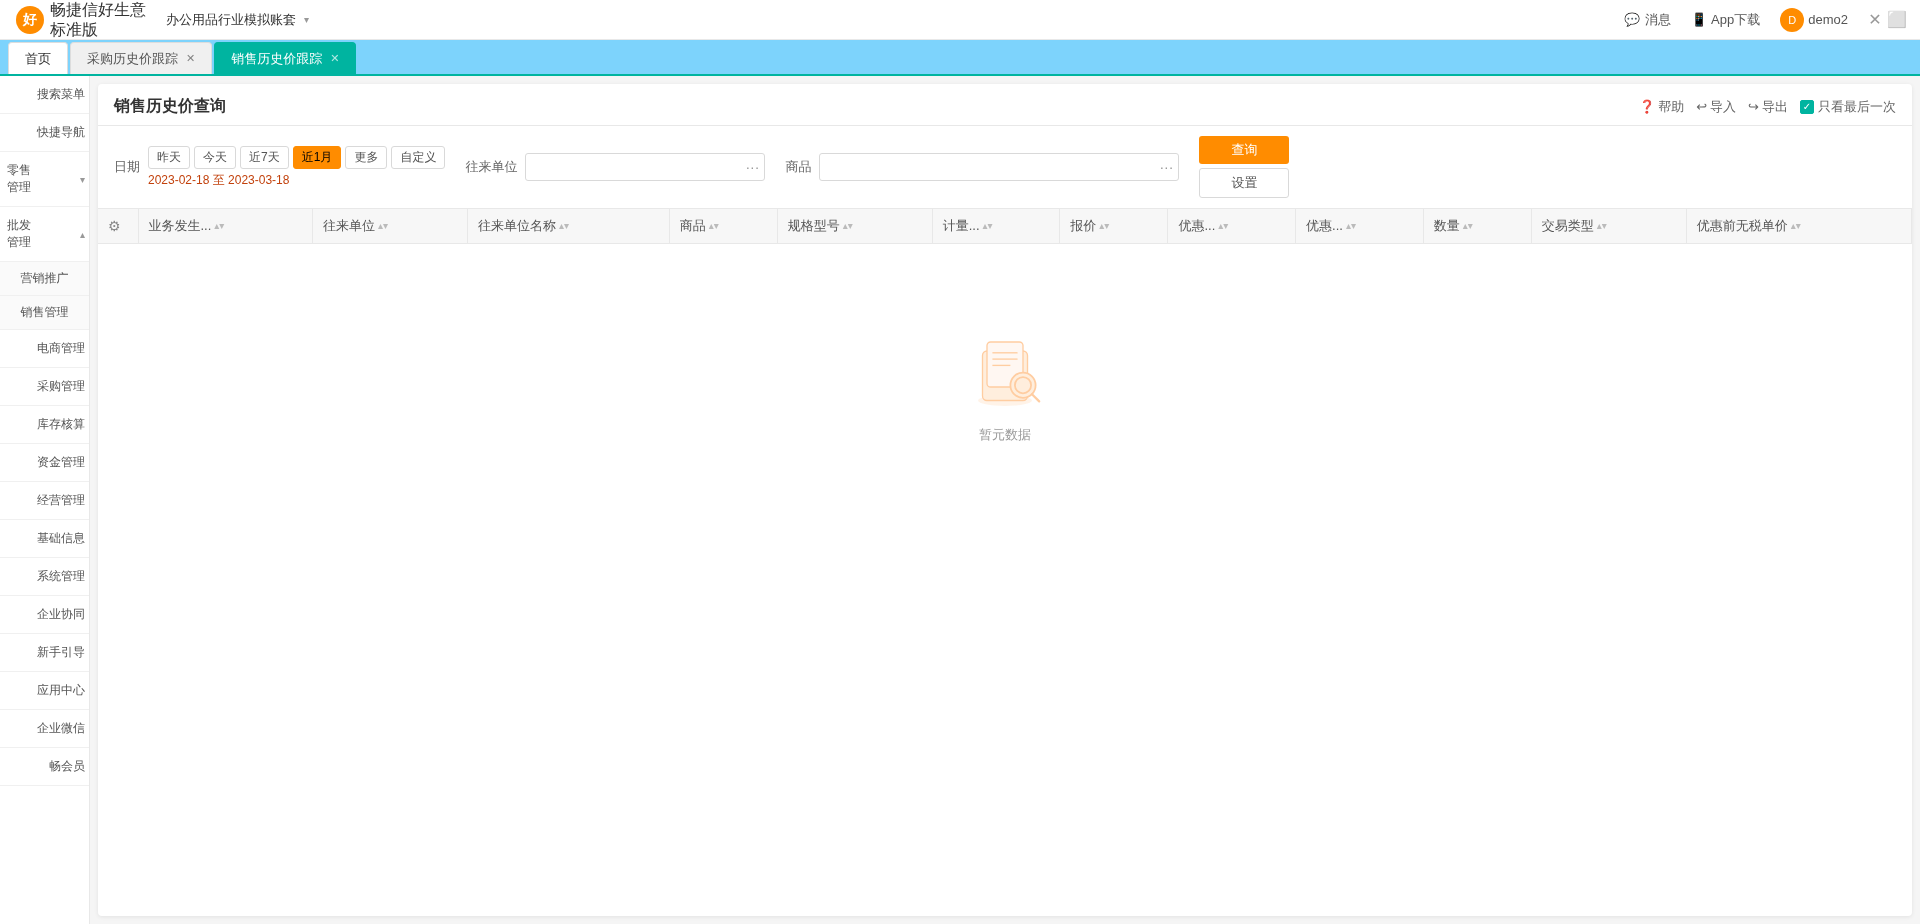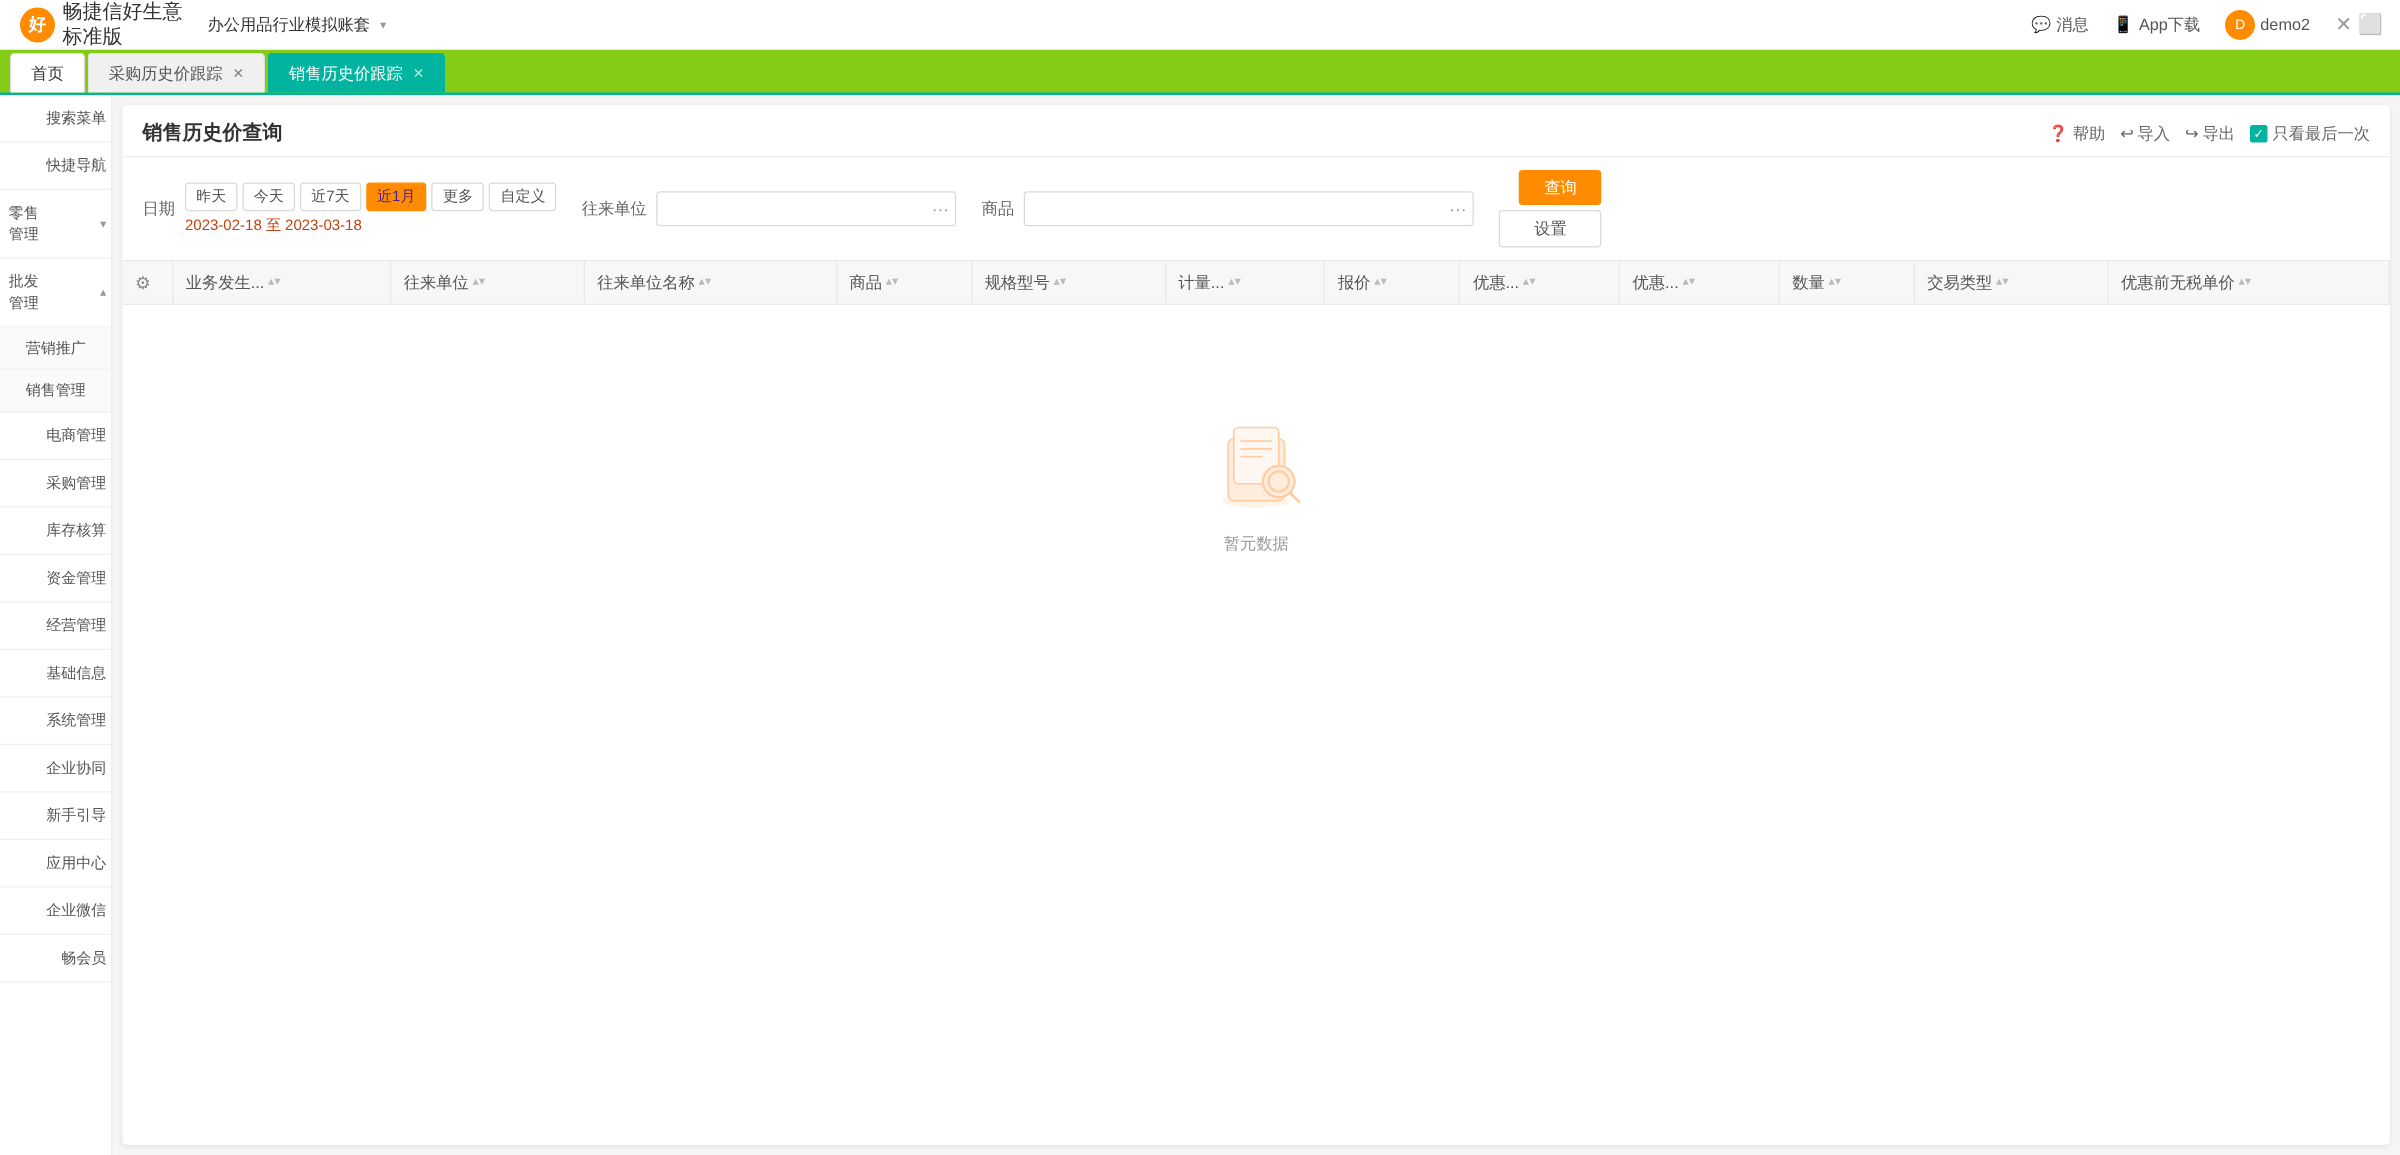--- a/index.html
+++ b/index.html
@@ -22,21 +22,21 @@
     .logo-text { font-size: 16px; color: #333; line-height: 1.2; }
     .top-bar-title { color: #333; font-size: 13px; margin-left: 12px; }
     .dropdown-arrow { color: #999; font-size: 10px; cursor: pointer; }
     .top-bar-right { display: flex; align-items: center; gap: 20px; color: #555; font-size: 13px; }
     .top-bar-right span { cursor: pointer; display: flex; align-items: center; gap: 4px; }
     .avatar { width: 24px; height: 24px; border-radius: 50%; background: #ff8c00; display: flex; align-items: center; justify-content: center; color: white; font-size: 11px; }
 
     
     .tab-bar {
       height: 36px;
-      background: #84cc16;
+      background: #7dd3fc;
       display: flex;
       align-items: flex-end;
       padding: 0 8px;
       border-bottom: 2px solid #00b4a0;
       flex-shrink: 0;
     }
     .tab {
       height: 32px;
       padding: 0 16px;
       display: flex;
@@ -157,44 +157,43 @@
       border: 1px solid #d9d9d9;
       border-radius: 3px;
       cursor: pointer;
       font-size: 12px;
       color: #555;
       background: #fff;
     }
     .date-btn.active {
       background: #ff8c00;
       border-color: #ff8c00;
-      color: #4c1d95;
+      color: #000000;
     }
     .date-range { font-size: 12px; color: #c2410c; margin-top: 3px; }
     .filter-input-wrapper { position: relative; display: flex; align-items: center; }
     .filter-input {
       width: 240px;
       height: 28px;
       border: 1px solid #d9d9d9;
       border-radius: 3px;
       padding: 0 28px 0 8px;
       font-size: 13px;
       outline: none;
       color: #333;
     }
     .filter-input-dots { position: absolute; right: 6px; color: #999; font-size: 14px; cursor: pointer; }
     .query-btn {
-      padding: 5px 20px;
+      padding: 5px 32px;
       background: #ff8c00;
       color: #fff;
       border: none;
       border-radius: 3px;
       cursor: pointer;
       font-size: 13px;
-      margin-left: 16px;
     }
     .settings-btn {
       padding: 5px 16px;
       background: #fff;
       color: #555;
       border: 1px solid #d9d9d9;
       border-radius: 3px;
       cursor: pointer;
       font-size: 13px;
     }

